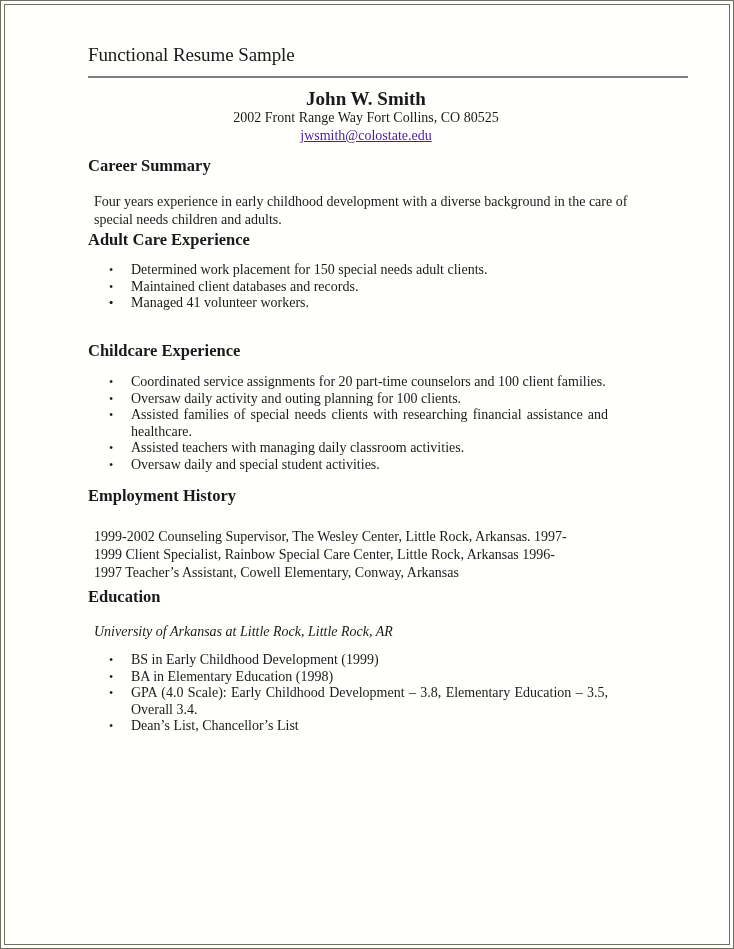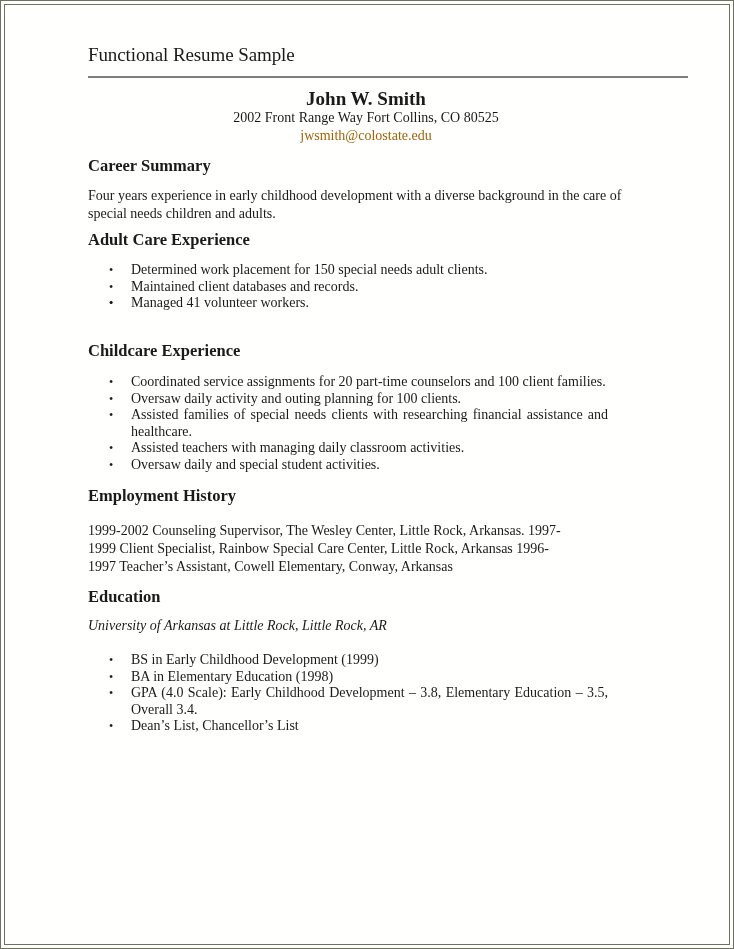--- a/index.html
+++ b/index.html
@@ -64,37 +64,38 @@
       font-size: 19px;
       font-weight: bold;
       line-height: 21px;
     }
     .contact .address,
     .contact .email {
       font-size: 14px;
       line-height: 17px;
     }
     .contact .email {
-      color: #a16207;
+      text-decoration: underline;
+      color: #4c1d95;
       cursor: pointer;
     }
     .section-heading {
       position: absolute;
       left: 0;
       font-size: 16.5px;
       font-weight: bold;
       margin: 0;
       white-space: nowrap;
     }
     .para {
       position: absolute;
       left: 0;
       font-size: 14px;
       line-height: 18px;
-      margin: 0;
+      margin: 6px;
     }
     .italic {
       font-style: italic;
     }
     ul.bullets {
       position: absolute;
       left: 0;
       margin: 0;
       padding: 0;
       list-style: none;

